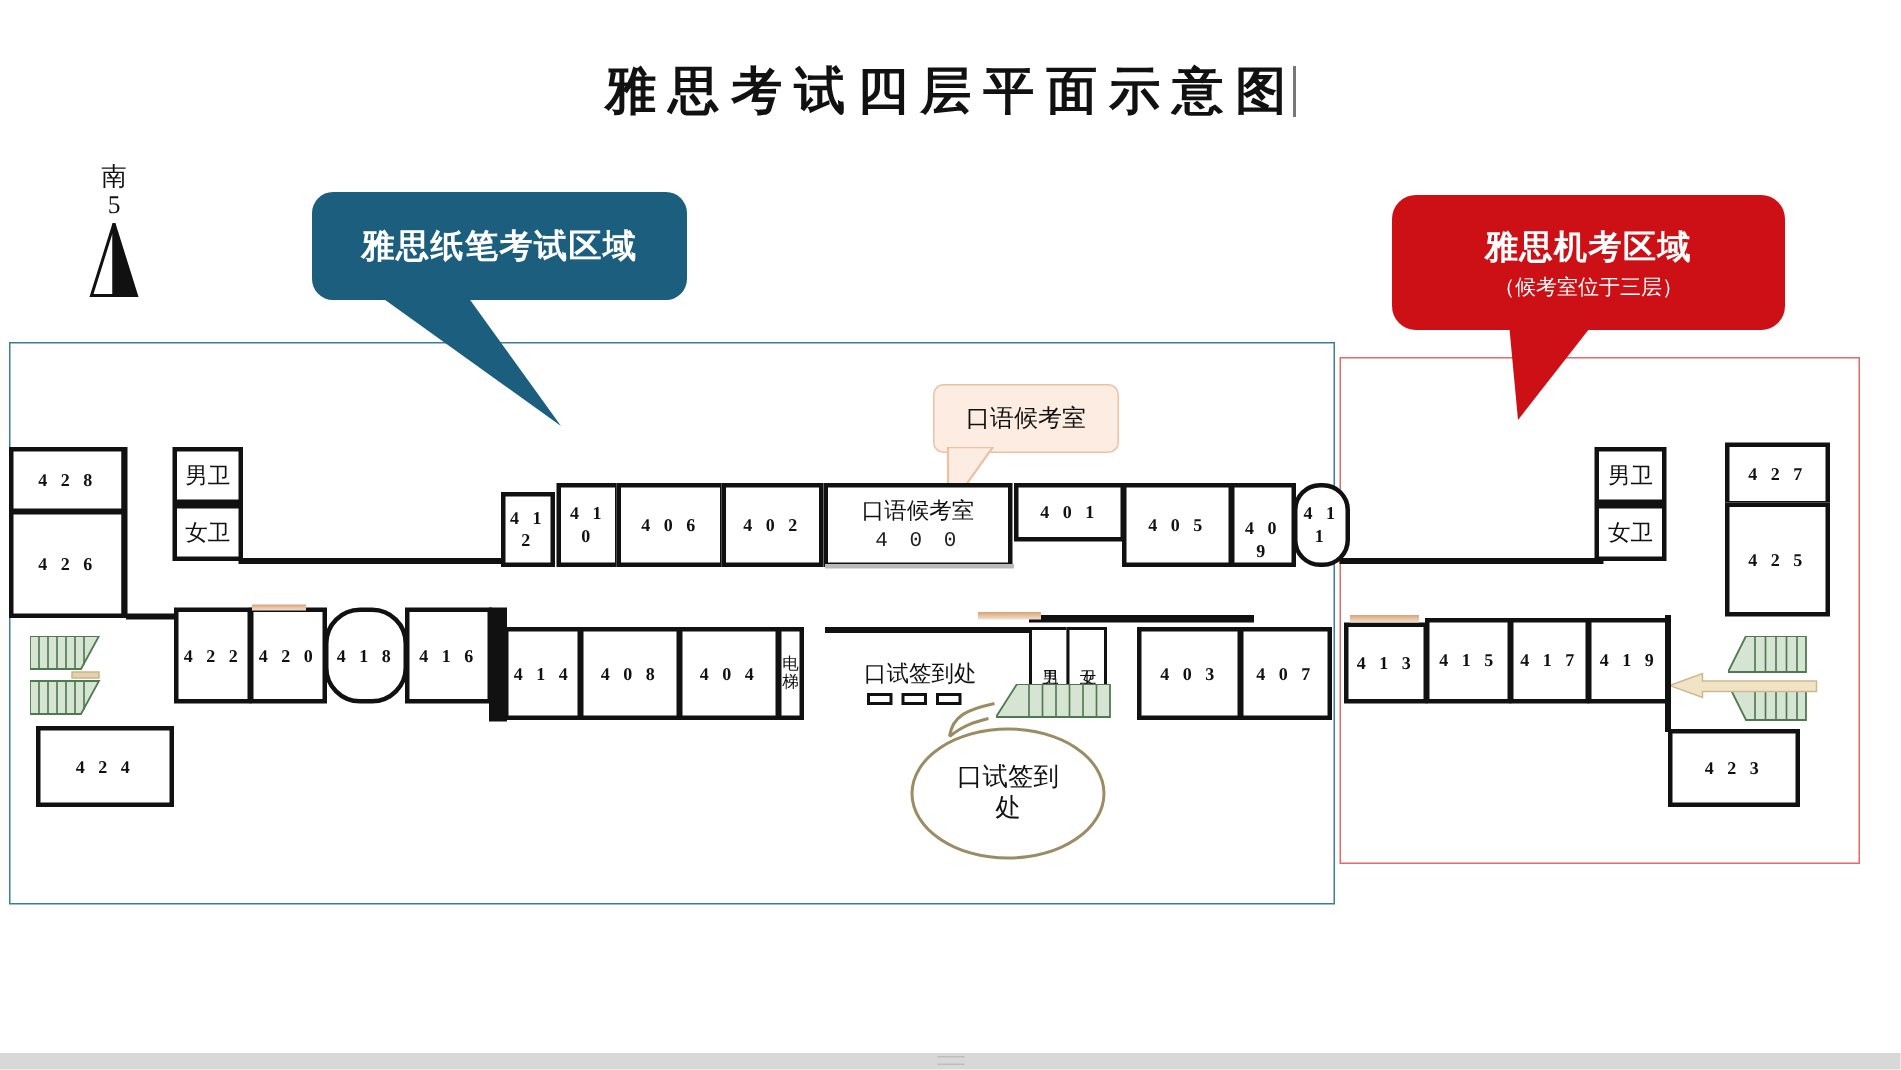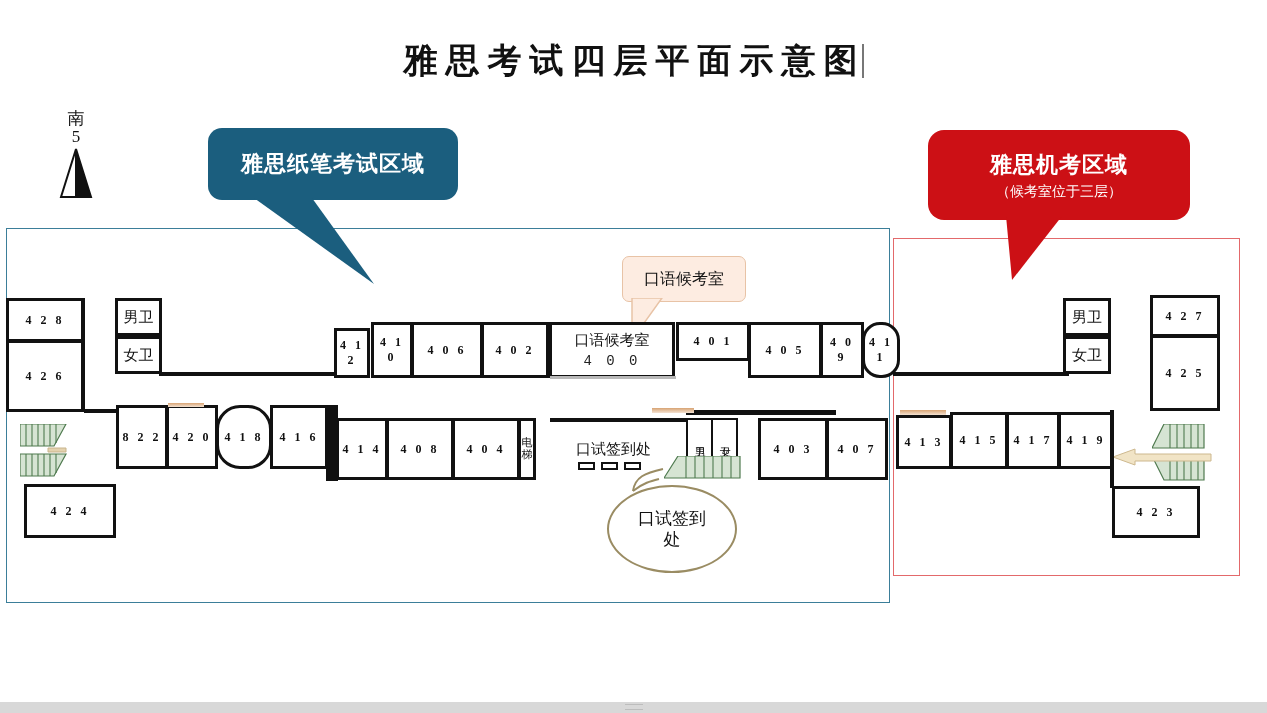--- a/index.html
+++ b/index.html
@@ -200,21 +200,21 @@
 
   <div class="room" style="left:24px;top:484px;width:92px;height:54px;">
     <span class="t">4 2 4</span>
   </div>
 
   <div class="wall" style="left:81px;top:298px;width:4px;height:114px;"></div>
   <div class="wall" style="left:159px;top:372px;width:180px;height:4px;"></div>
   <div class="wall" style="left:84px;top:409px;width:40px;height:4px;"></div>
 
   <div class="room" style="left:116px;top:405px;width:52px;height:64px;">
-    <span class="t">8 2 2</span>
+    <span class="t">4 2 2</span>
   </div>
   <div class="room" style="left:166px;top:405px;width:52px;height:64px;">
     <span class="t">4 2 0</span>
   </div>
   <div class="room" style="left:216px;top:405px;width:56px;height:64px;border-radius:24px;">
     <span class="t">4 1 8</span>
   </div>
   <div class="room" style="left:270px;top:405px;width:58px;height:64px;">
     <span class="t">4 1 6</span>
   </div>
@@ -286,21 +286,21 @@
     <span class="cn">口语候考室</span>
     <span class="sub">4 0 0</span>
   </div>
 
   <div class="room" style="left:676px;top:322px;width:74px;height:39px;">
     <span class="t">4 0 1</span>
   </div>
   <div class="room" style="left:748px;top:322px;width:74px;height:56px;">
     <span class="t">4 0 5</span>
   </div>
-  <div class="room" style="left:820px;top:322px;width:44px;height:56px;">
+  <div class="room" style="left:820px;top:322px;width:44px;height:56px;align-items:flex-end;">
     <span class="t">4 0 9</span>
   </div>
   <div class="room" style="left:862px;top:322px;width:38px;height:56px;border-radius:18px;">
     <span class="t">4 1 1</span>
   </div>
 
   <div class="wall" style="left:550px;top:376px;width:126px;height:3px;background:#b9b9b9;"></div>
 
   <div class="room" style="left:896px;top:415px;width:56px;height:54px;">
     <span class="t">4 1 3</span>

